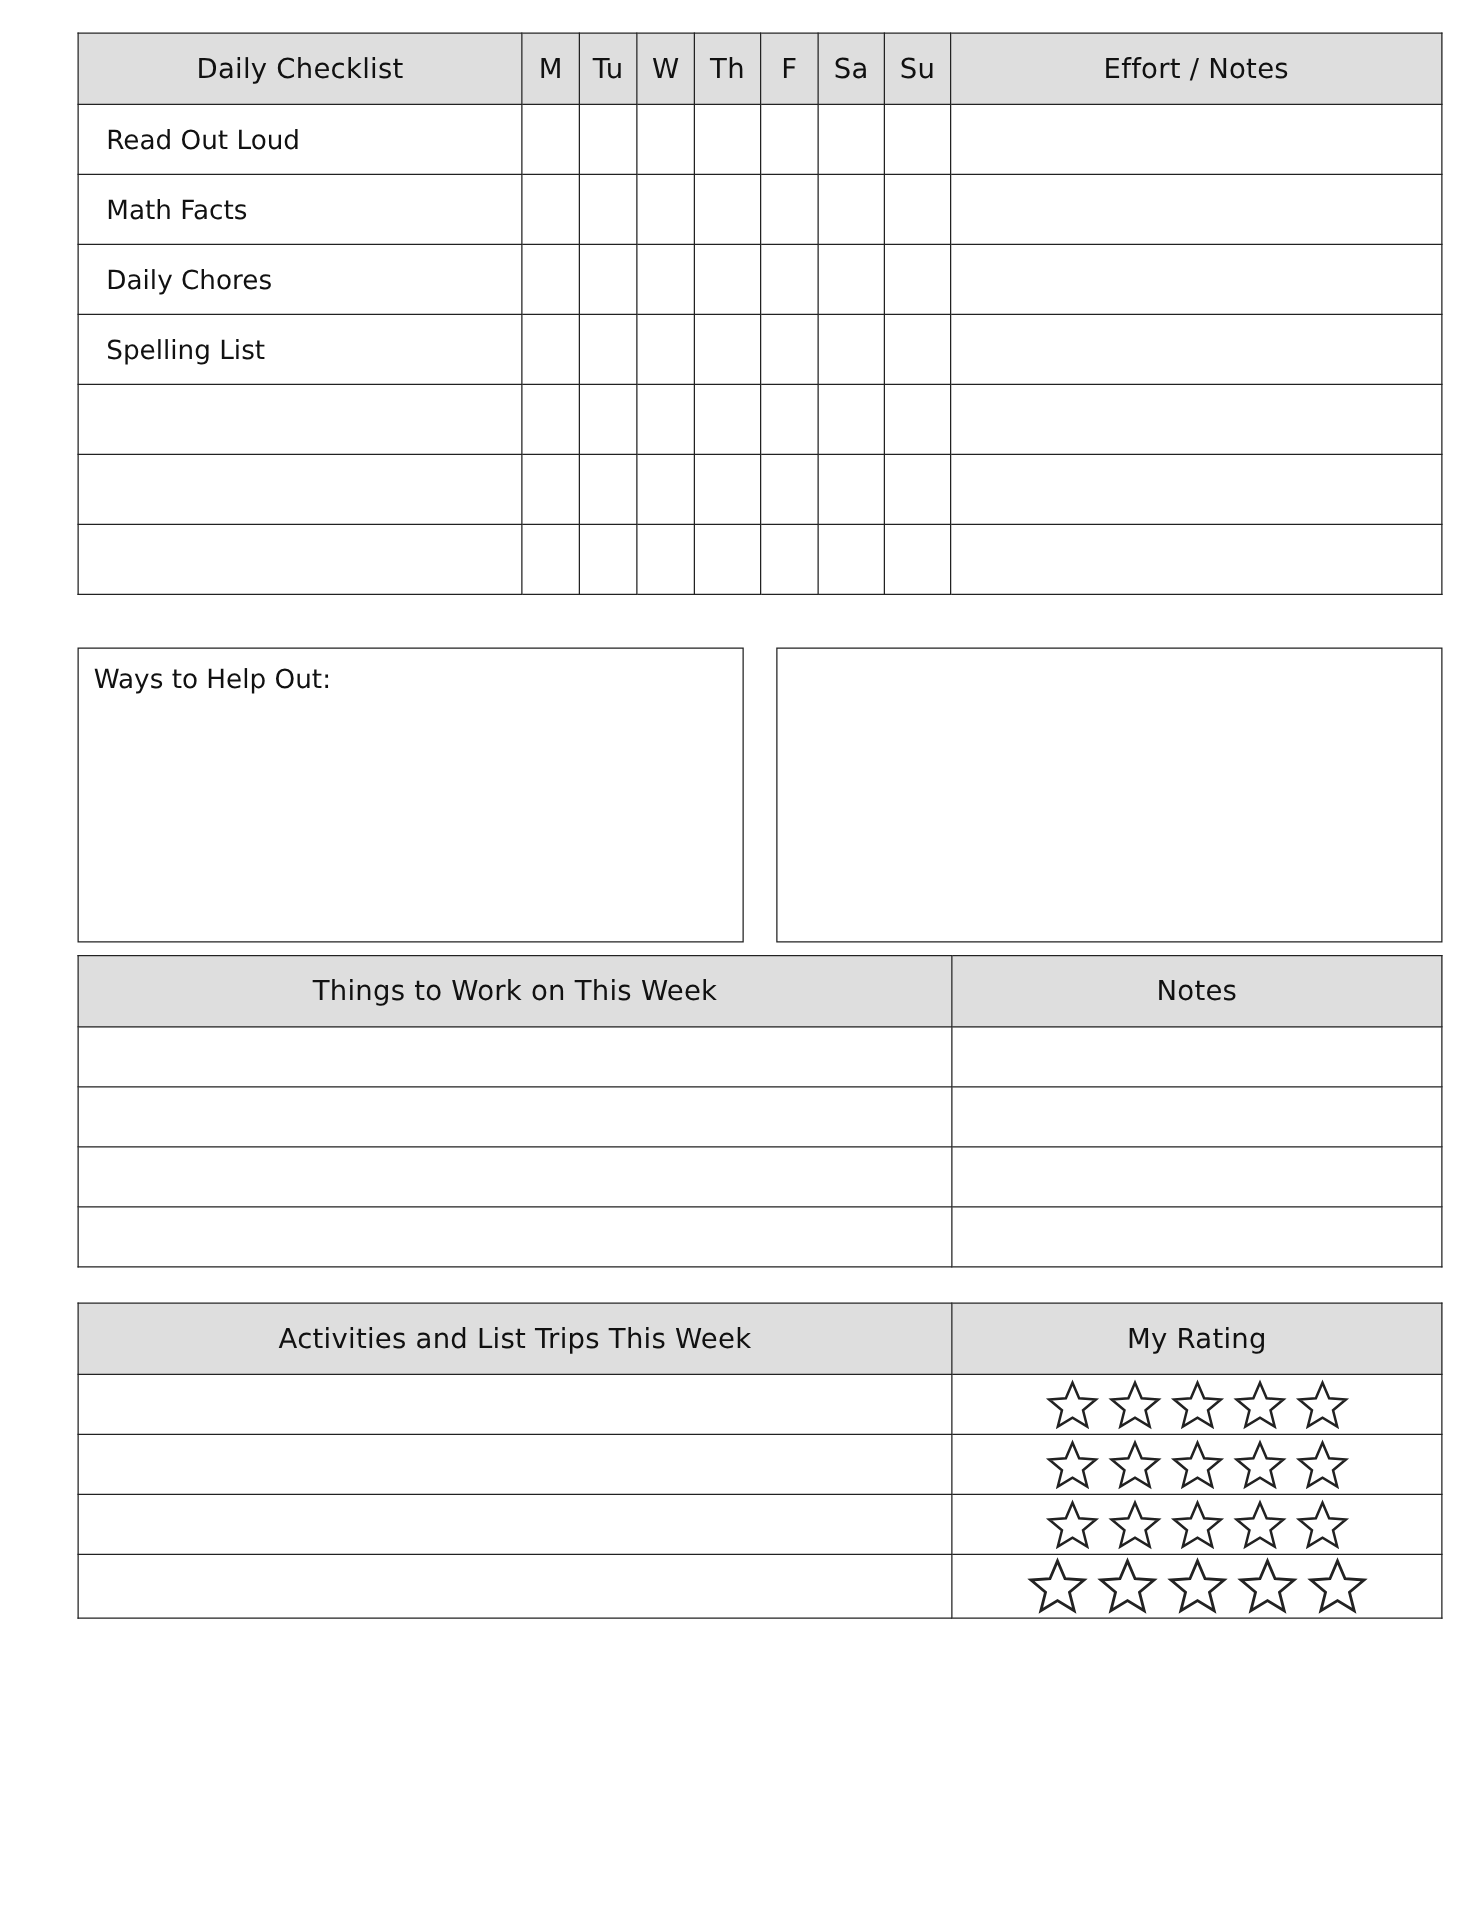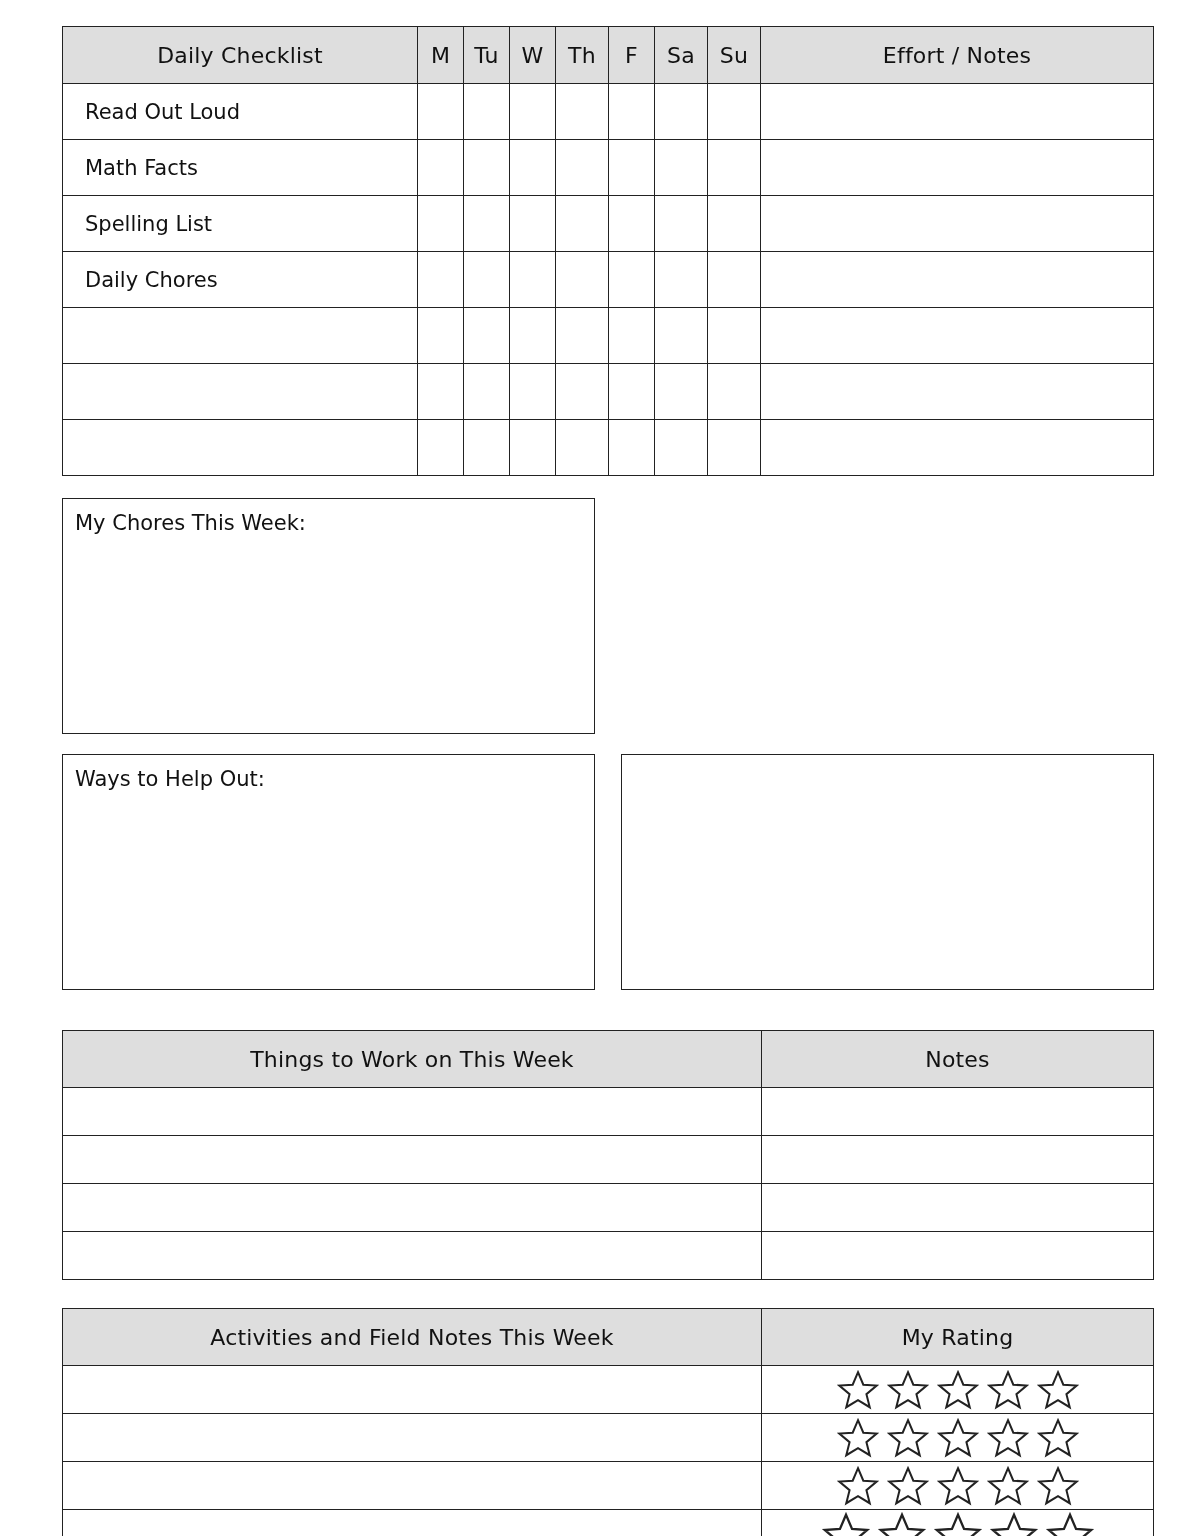--- a/index.html
+++ b/index.html
@@ -81,21 +81,21 @@
   .box .box-label {
     position: absolute;
     left: 12px;
     top: 12px;
     font-size: 21px;
   }
   .box-grid.second { margin-top: 20px; }
 
   
   .work-table {
-    margin-top: 40px;
+    margin-top: 10px;
   }
   .work-table .hdr.wide { width: 698px; }
   .work-table td { height: 47px; }
 
   
   .act-table {
     margin-top: 28px;
   }
   .act-table .hdr.wide { width: 698px; }
   .act-table td { height: 47px; }
@@ -145,32 +145,32 @@
         <td></td>
         <td></td>
         <td></td>
         <td></td>
         <td></td>
         <td></td>
         <td></td>
         <td></td>
       </tr>
       <tr>
+        <td class="task">Daily Chores</td>
+        <td></td>
+        <td></td>
+        <td></td>
+        <td></td>
+        <td></td>
+        <td></td>
+        <td></td>
+        <td></td>
+      </tr>
+      <tr>
         <td class="task">Spelling List</td>
-        <td></td>
-        <td></td>
-        <td></td>
-        <td></td>
-        <td></td>
-        <td></td>
-        <td></td>
-        <td></td>
-      </tr>
-      <tr>
-        <td class="task">Daily Chores</td>
         <td></td>
         <td></td>
         <td></td>
         <td></td>
         <td></td>
         <td></td>
         <td></td>
         <td></td>
       </tr>
       <tr>
@@ -203,23 +203,20 @@
         <td></td>
         <td></td>
         <td></td>
         <td></td>
         <td></td>
       </tr>
     </tbody>
   </table>
 
   <div class="box-grid">
-    <div class="box left">
-      <span class="box-label">My Chores This Week:</span>
-    </div>
   </div>
 
   <div class="box-grid second">
     <div class="box left">
       <span class="box-label">Ways to Help Out:</span>
     </div>
     <div class="box right">
       <span class="box-label"></span>
     </div>
   </div>
@@ -247,21 +244,21 @@
       <tr>
         <td></td>
         <td></td>
       </tr>
     </tbody>
   </table>
 
   <table class="act-table">
     <thead>
       <tr>
-        <th class="hdr wide">Activities and Field Notes This Week</th>
+        <th class="hdr wide">Activities and List Trips This Week</th>
         <th class="hdr">My Rating</th>
       </tr>
     </thead>
     <tbody>
       <tr>
         <td></td>
         <td class="stars">
           <svg width="46" height="44" viewBox="0 0 24 24" fill="none" stroke="#222" stroke-width="1.1">
               <polygon points="12,2.3 14.9,9.1 22.2,9.6 16.6,14.3 18.4,21.4 12,17.5 5.6,21.4 7.4,14.3 1.8,9.6 9.1,9.1"></polygon>
             </svg><svg width="46" height="44" viewBox="0 0 24 24" fill="none" stroke="#222" stroke-width="1.1">

